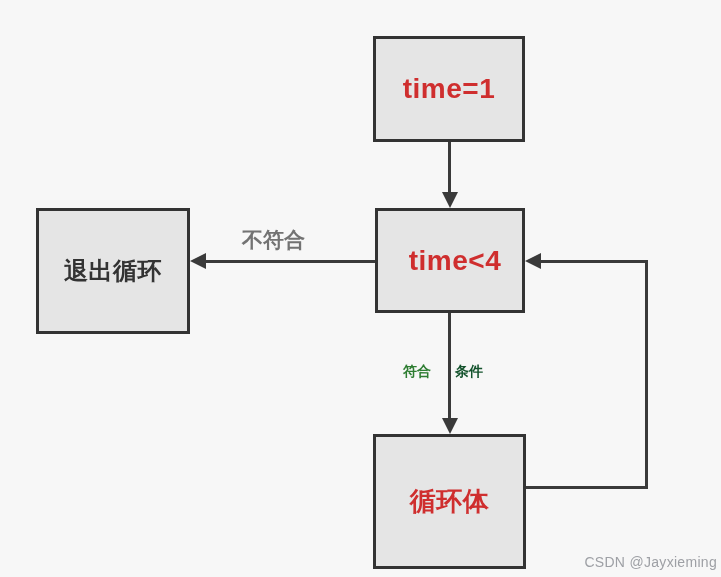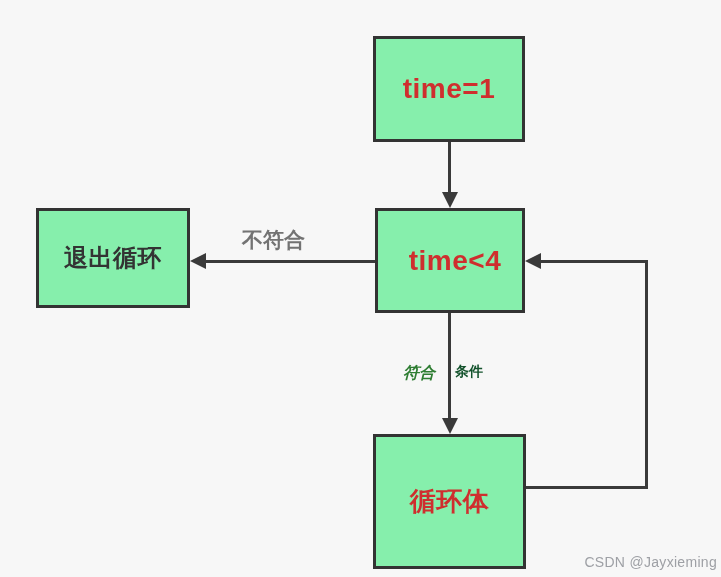--- a/index.html
+++ b/index.html
@@ -7,31 +7,31 @@
   body {
     background: #f7f7f7;
     font-family: "Liberation Sans", "DejaVu Sans", sans-serif;
     position: relative;
     overflow: hidden;
   }
   .stage { position: absolute; left: 0; top: 0; width: 721px; height: 577px; }
 
   .node {
     position: absolute;
-    background: #86efac;
+    background: #e5e5e5;
     border: 3px solid #333333;
     display: flex;
     align-items: center;
     justify-content: center;
     font-weight: bold;
     letter-spacing: 0.5px;
   }
   .node-init      { left: 373px; top: 36px;  width: 152px; height: 106px; font-size: 28px; color: #cf2e2e; }
   .node-condition { left: 375px; top: 208px; width: 150px; height: 105px; font-size: 28px; color: #cf2e2e; padding-left: 10px; }
-  .node-exit      { left: 36px;  top: 208px; width: 154px; height: 100px; font-size: 24px; color: #333333; }
+  .node-exit      { left: 36px;  top: 208px; width: 154px; height: 126px; font-size: 24px; color: #333333; }
   .node-body      { left: 373px; top: 434px; width: 153px; height: 135px; font-size: 26px; color: #cf2e2e; }
 
   .line { position: absolute; background: #3a3a3a; }
   .l-init-cond   { left: 448px; top: 142px; width: 3px;   height: 52px; }
   .l-cond-exit   { left: 205px; top: 260px; width: 170px; height: 3px; }
   .l-cond-body   { left: 448px; top: 313px; width: 3px;   height: 107px; }
   .l-loop-bottom { left: 526px; top: 486px; width: 122px; height: 3px; }
   .l-loop-right  { left: 645px; top: 260px; width: 3px;   height: 229px; }
   .l-loop-top    { left: 540px; top: 260px; width: 108px; height: 3px; }
 
@@ -48,21 +48,21 @@
     position: absolute; width: 0; height: 0;
     border-top: 8px solid transparent;
     border-bottom: 8px solid transparent;
     border-right: 16px solid #3a3a3a;
   }
   .a-exit { left: 190px; top: 253px; }
   .a-loop { left: 525px; top: 253px; }
 
   .edge-label { position: absolute; font-weight: bold; white-space: nowrap; }
   .lbl-no        { left: 242px; top: 226px; font-size: 21px; color: #737373; }
-  .lbl-yes-left  { left: 403px; top: 363px; font-size: 16px; color: #2e7d32; font-style: italic; }
+  .lbl-yes-left  { left: 403px; top: 363px; font-size: 14px; color: #2e7d32; }
   .lbl-yes-right { left: 455px; top: 363px; font-size: 14px; color: #14532d; }
   .lbl-incr      { left: 546px; top: 454px; font-size: 20px; color: #3a3a3a; }
 
   .watermark {
     position: absolute;
     right: 4px;
     bottom: 7px;
     font-size: 14px;
     color: #9ea0a5;
     letter-spacing: 0.3px;

